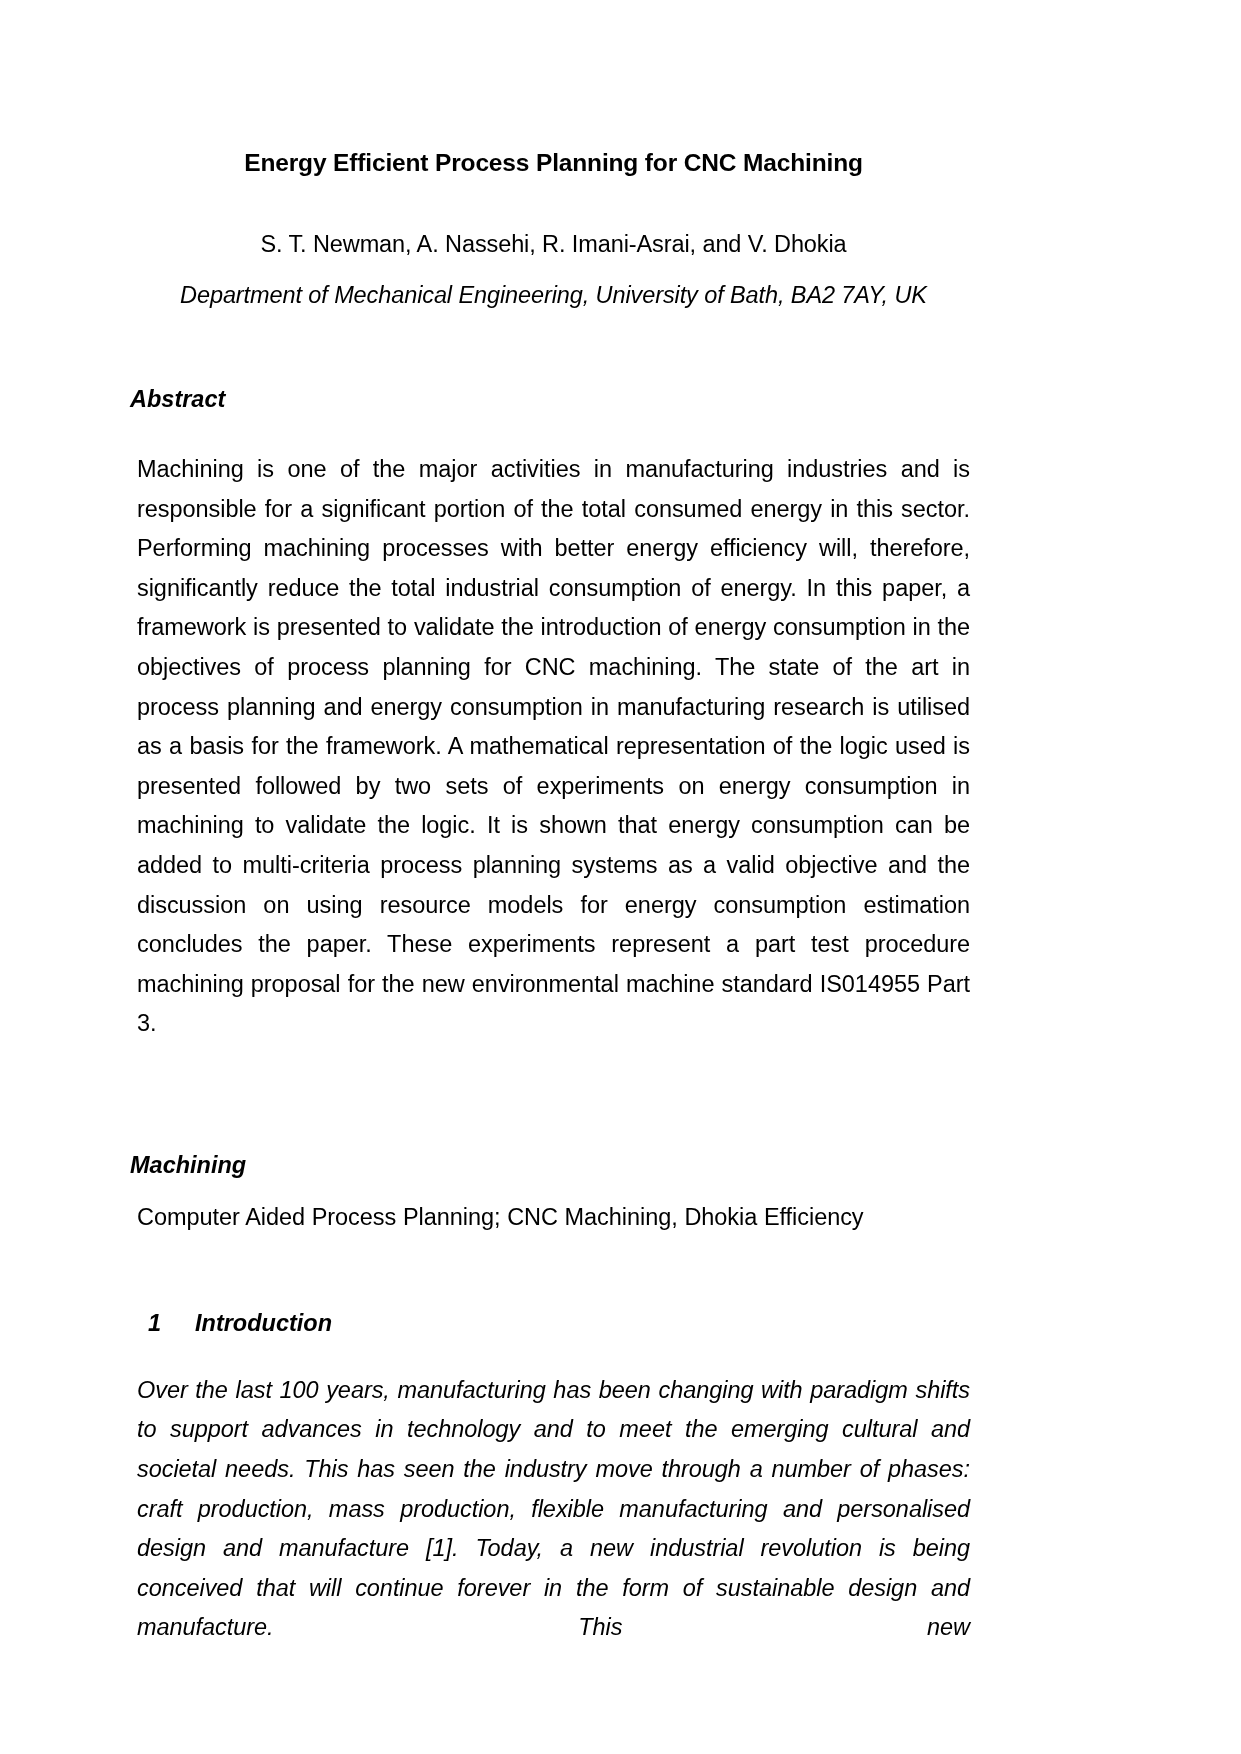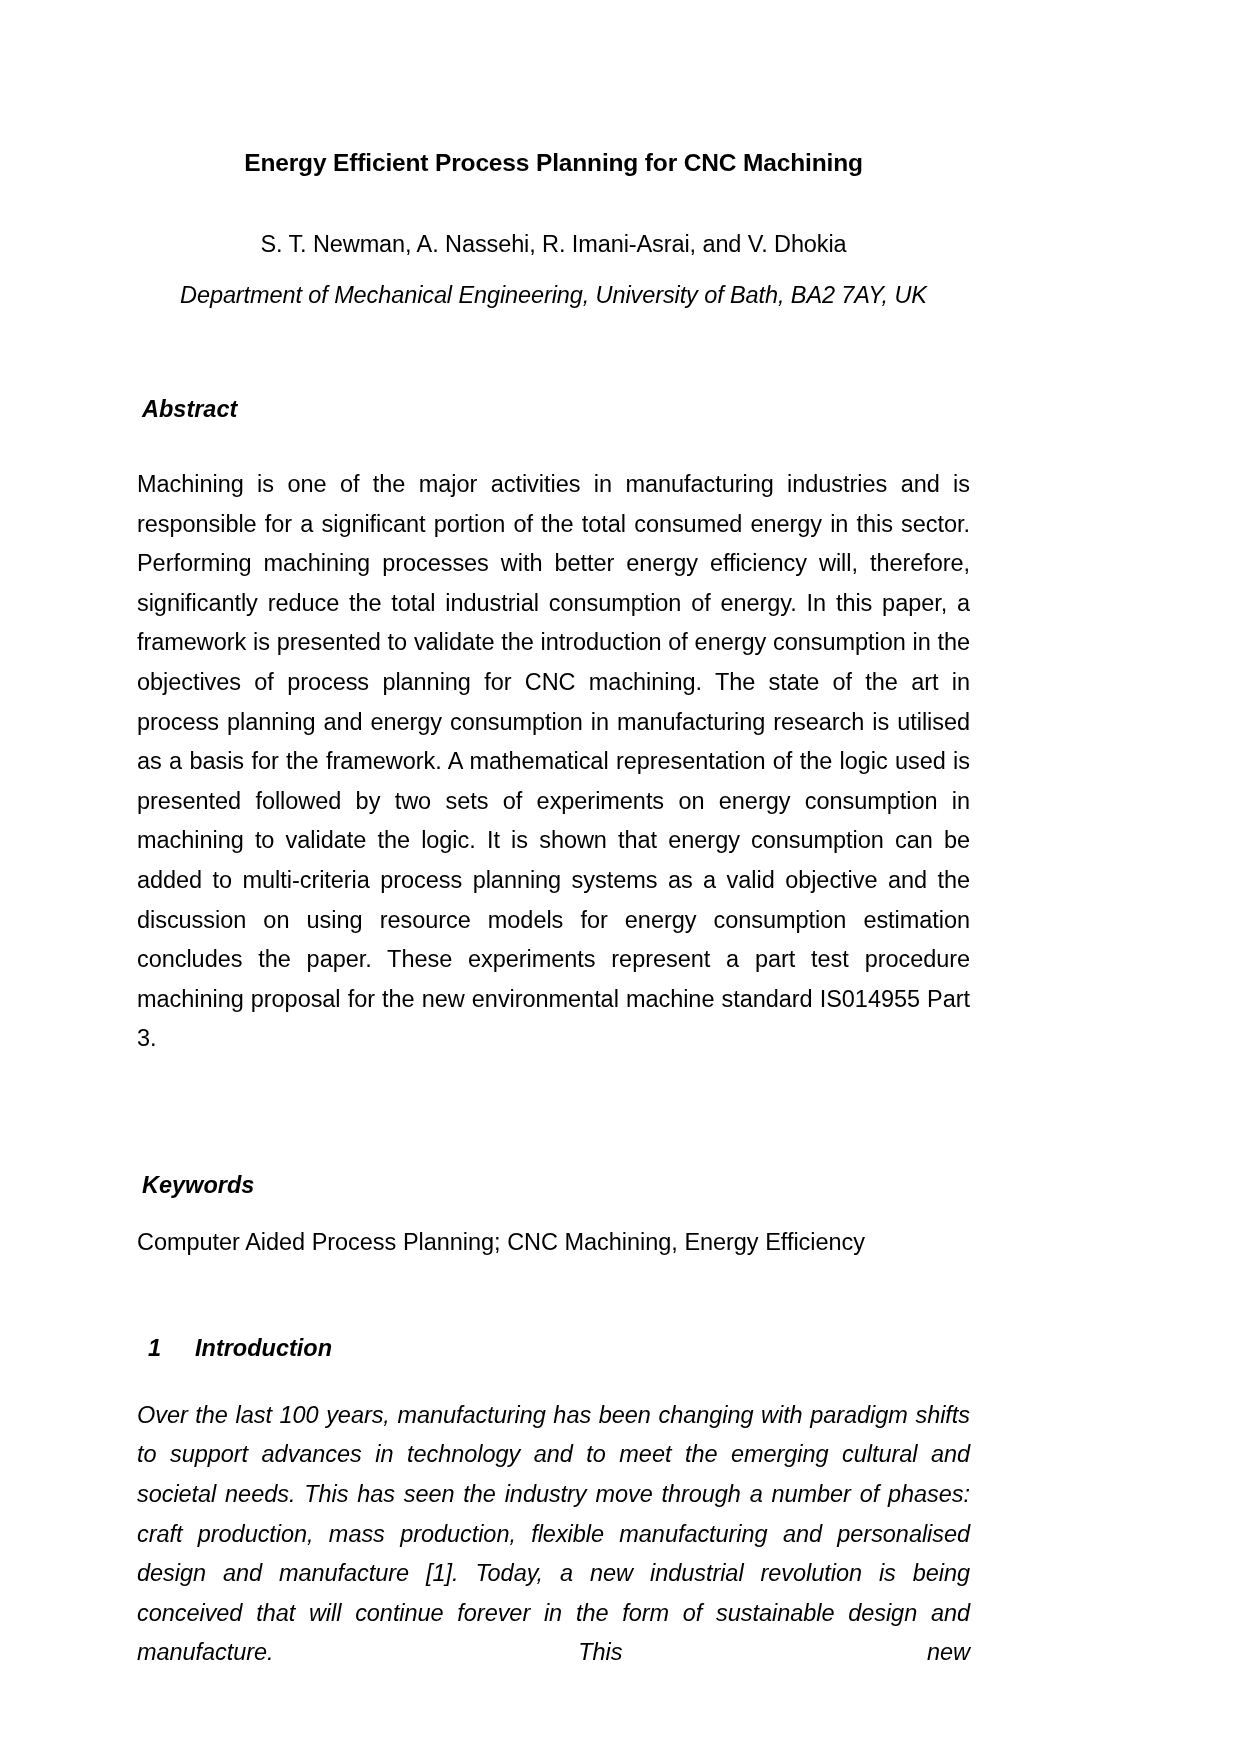--- a/index.html
+++ b/index.html
@@ -54,21 +54,21 @@
     padding-top: 14px;
     text-align: center;
     font-style: italic;
     font-size: 23.5px;
     line-height: 1.5;
     letter-spacing: -0.1px;
   }
 
   
   .section-heading {
-    margin: 12px;
+    margin: 0;
     font-weight: bold;
     font-style: italic;
     font-size: 23.5px;
     line-height: 1.4;
   }
   .heading-abstract { padding-top: 68px; }
   .heading-keywords { padding-top: 58px; }
 
   .numbered-heading {
     margin: 0;
@@ -120,23 +120,23 @@
     <h1 class="paper-title">Energy Efficient Process Planning for CNC Machining</h1>
 
     <p class="author-line">S. T. Newman, A. Nassehi, R. Imani-Asrai, and V. Dhokia</p>
 
     <p class="affiliation-line">Department of Mechanical Engineering, University of Bath, BA2 7AY, UK</p>
 
     <h2 class="section-heading heading-abstract">Abstract</h2>
 
     <p class="body-para abstract-body">Machining is one of the major activities in manufacturing industries and is responsible for a significant portion of the total consumed energy in this sector. Performing machining processes with better energy efficiency will, therefore, significantly reduce the total industrial consumption of energy. In this paper, a framework is presented to validate the introduction of energy consumption in the objectives of process planning for CNC machining. The state of the art in process planning and energy consumption in manufacturing research is utilised as a basis for the framework. A mathematical representation of the logic used is presented followed by two sets of experiments on energy consumption in machining to validate the logic. It is shown that energy consumption can be added to multi-criteria process planning systems as a valid objective and the discussion on using resource models for energy consumption estimation concludes the paper. These experiments represent a part test procedure machining proposal for the new environmental machine standard IS014955 Part 3.</p>
 
-    <h2 class="section-heading heading-keywords">Keywords</h2>
+    <h2 class="section-heading heading-keywords">Machining</h2>
 
-    <p class="body-para keywords-body no-stretch">Computer Aided Process Planning; CNC Machining, Energy Efficiency</p>
+    <p class="body-para keywords-body no-stretch">Computer Aided Process Planning; CNC Machining, Dhokia Efficiency</p>
 
     <h2 class="numbered-heading">
       <span class="num">1</span>
       <span>Introduction</span>
     </h2>
 
     <p class="body-para intro-body">Over the last 100 years, manufacturing has been changing with paradigm shifts to support advances in technology and to meet the emerging cultural and societal needs. This has seen the industry move through a number of phases: craft production, mass production, flexible manufacturing and personalised design and manufacture [1]. Today, a new industrial revolution is being conceived that will continue forever in the form of sustainable design and manufacture. This new</p>
 
   </div>
 </div>

